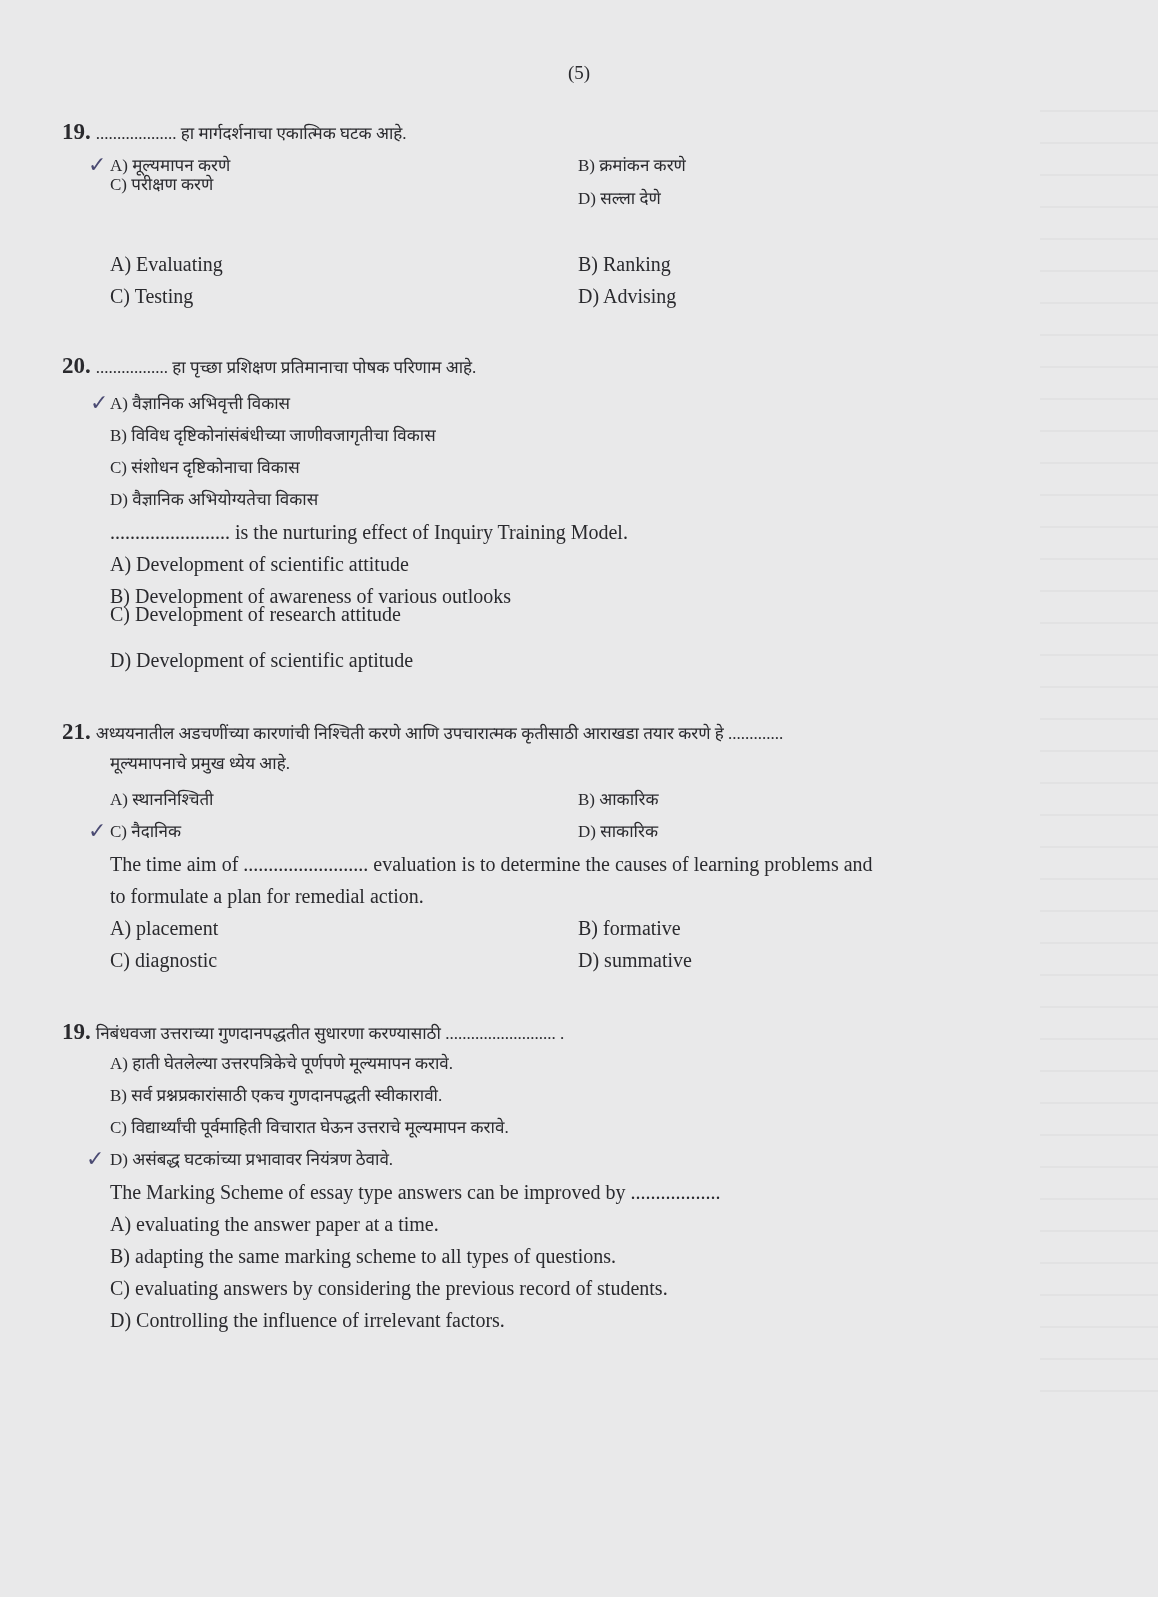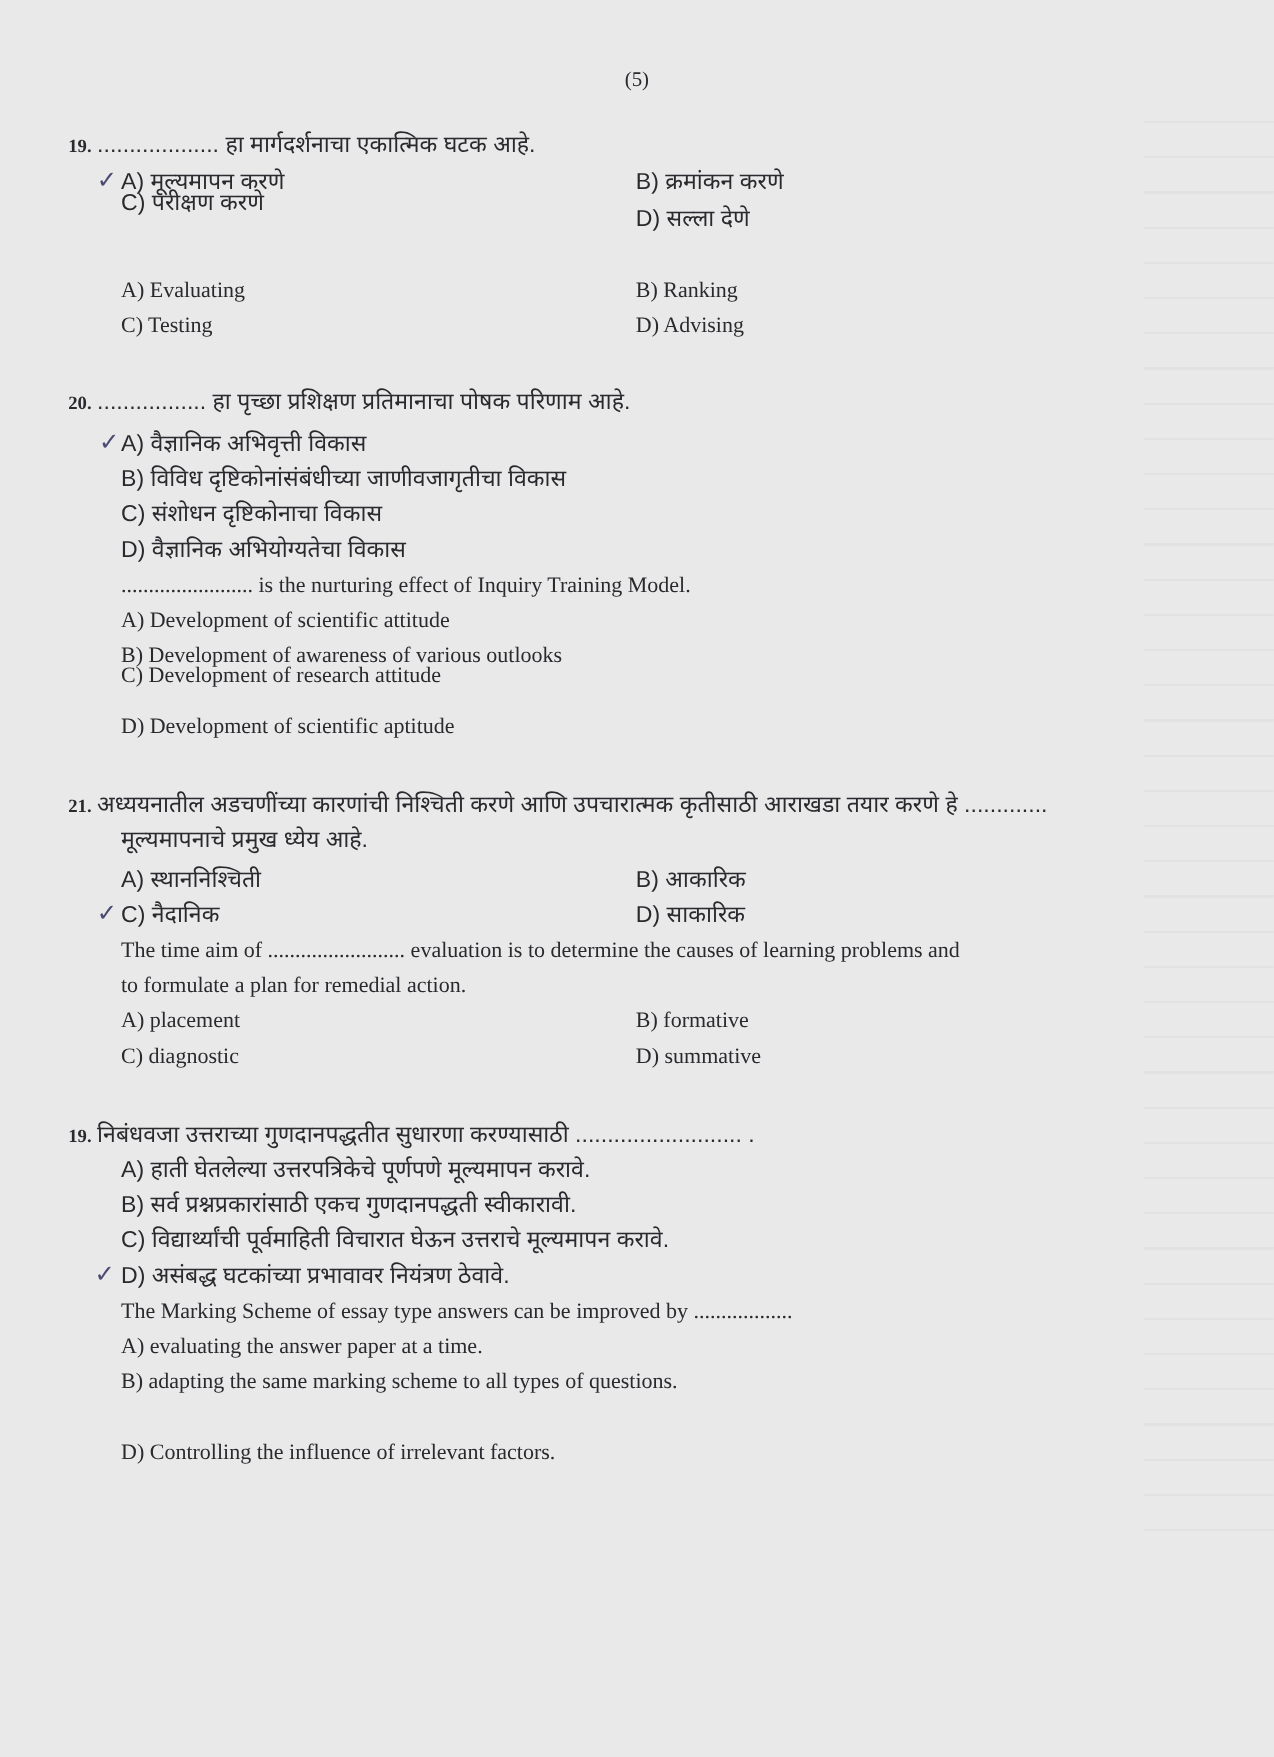--- a/index.html
+++ b/index.html
@@ -6,22 +6,22 @@
     body {
       width: 1158px; height: 1597px;
       background: #e9e9ea;
       font-family: "Liberation Serif", "DejaVu Serif", serif;
       color: #2a2a2e;
       position: relative; overflow: hidden;
     }
     .page { position: absolute; left: 0; top: 0; width: 1158px; height: 1597px; }
     .pnum { position: absolute; left: 0; width: 1158px; top: 62px; text-align: center; font-size: 19px; }
     .line { position: absolute; white-space: nowrap; font-size: 20px; line-height: 28px; }
-    .qno { font-weight: bold; font-size: 17px; }
-    .mr { font-family: Liberation Sans, sans-serif; font-size: 21px; }
+    .qno { font-weight: bold; font-size: 23px; }
+    .mr { font-family: Liberation Serif, serif; font-size: 17px; }
     .tick { position: absolute; color: #4b4b73; font-size: 22px; font-family: "DejaVu Sans", sans-serif; }
     .ghost { position: absolute; left: 1040px; top: 110px; width: 118px; height: 1300px;
       background: repeating-linear-gradient(180deg, rgba(0,0,0,0.03) 0 2px, transparent 2px 32px); }
   </style>
 </head>
 <body>
 
 <div class="page">
   <div class="ghost"></div>
   <div class="pnum">(5)</div>
@@ -77,14 +77,15 @@
     <span class="mr">निबंधवजा उत्तराच्या गुणदानपद्धतीत सुधारणा करण्यासाठी .......................... .</span>
   </div>
   <div class="line mr" style="left:110px;top:1050px">A) हाती घेतलेल्या उत्तरपत्रिकेचे पूर्णपणे मूल्यमापन करावे.</div>
   <div class="line mr" style="left:110px;top:1082px">B) सर्व प्रश्नप्रकारांसाठी एकच गुणदानपद्धती स्वीकारावी.</div>
   <div class="line mr" style="left:110px;top:1114px">C) विद्यार्थ्यांची पूर्वमाहिती विचारात घेऊन उत्तराचे मूल्यमापन करावे.</div>
   <span class="tick" style="left:86px;top:1146px">✓</span>
   <div class="line mr" style="left:110px;top:1146px">D) असंबद्ध घटकांच्या प्रभावावर नियंत्रण ठेवावे.</div>
   <div class="line" style="left:110px;top:1178px">The Marking Scheme of essay type answers can be improved by ..................</div>
   <div class="line" style="left:110px;top:1210px">A) evaluating the answer paper at a time.</div>
   <div class="line" style="left:110px;top:1242px">B) adapting the same marking scheme to all types of questions.</div>
+  <div class="line" style="left:110px;top:1274px">C) evaluating answers by considering the previous record of students.</div>
   <div class="line" style="left:110px;top:1306px">D) Controlling the influence of irrelevant factors.</div>
 </div>
 
 </body></html>

